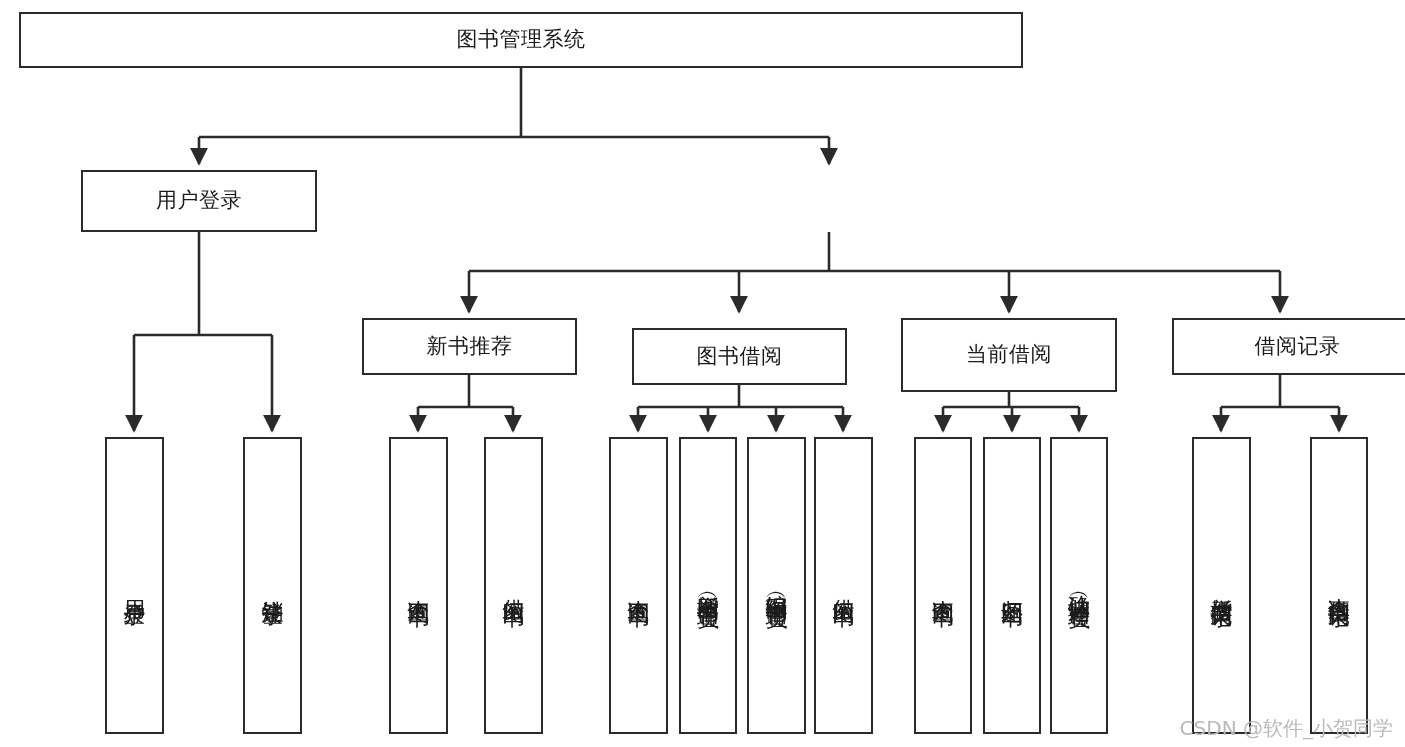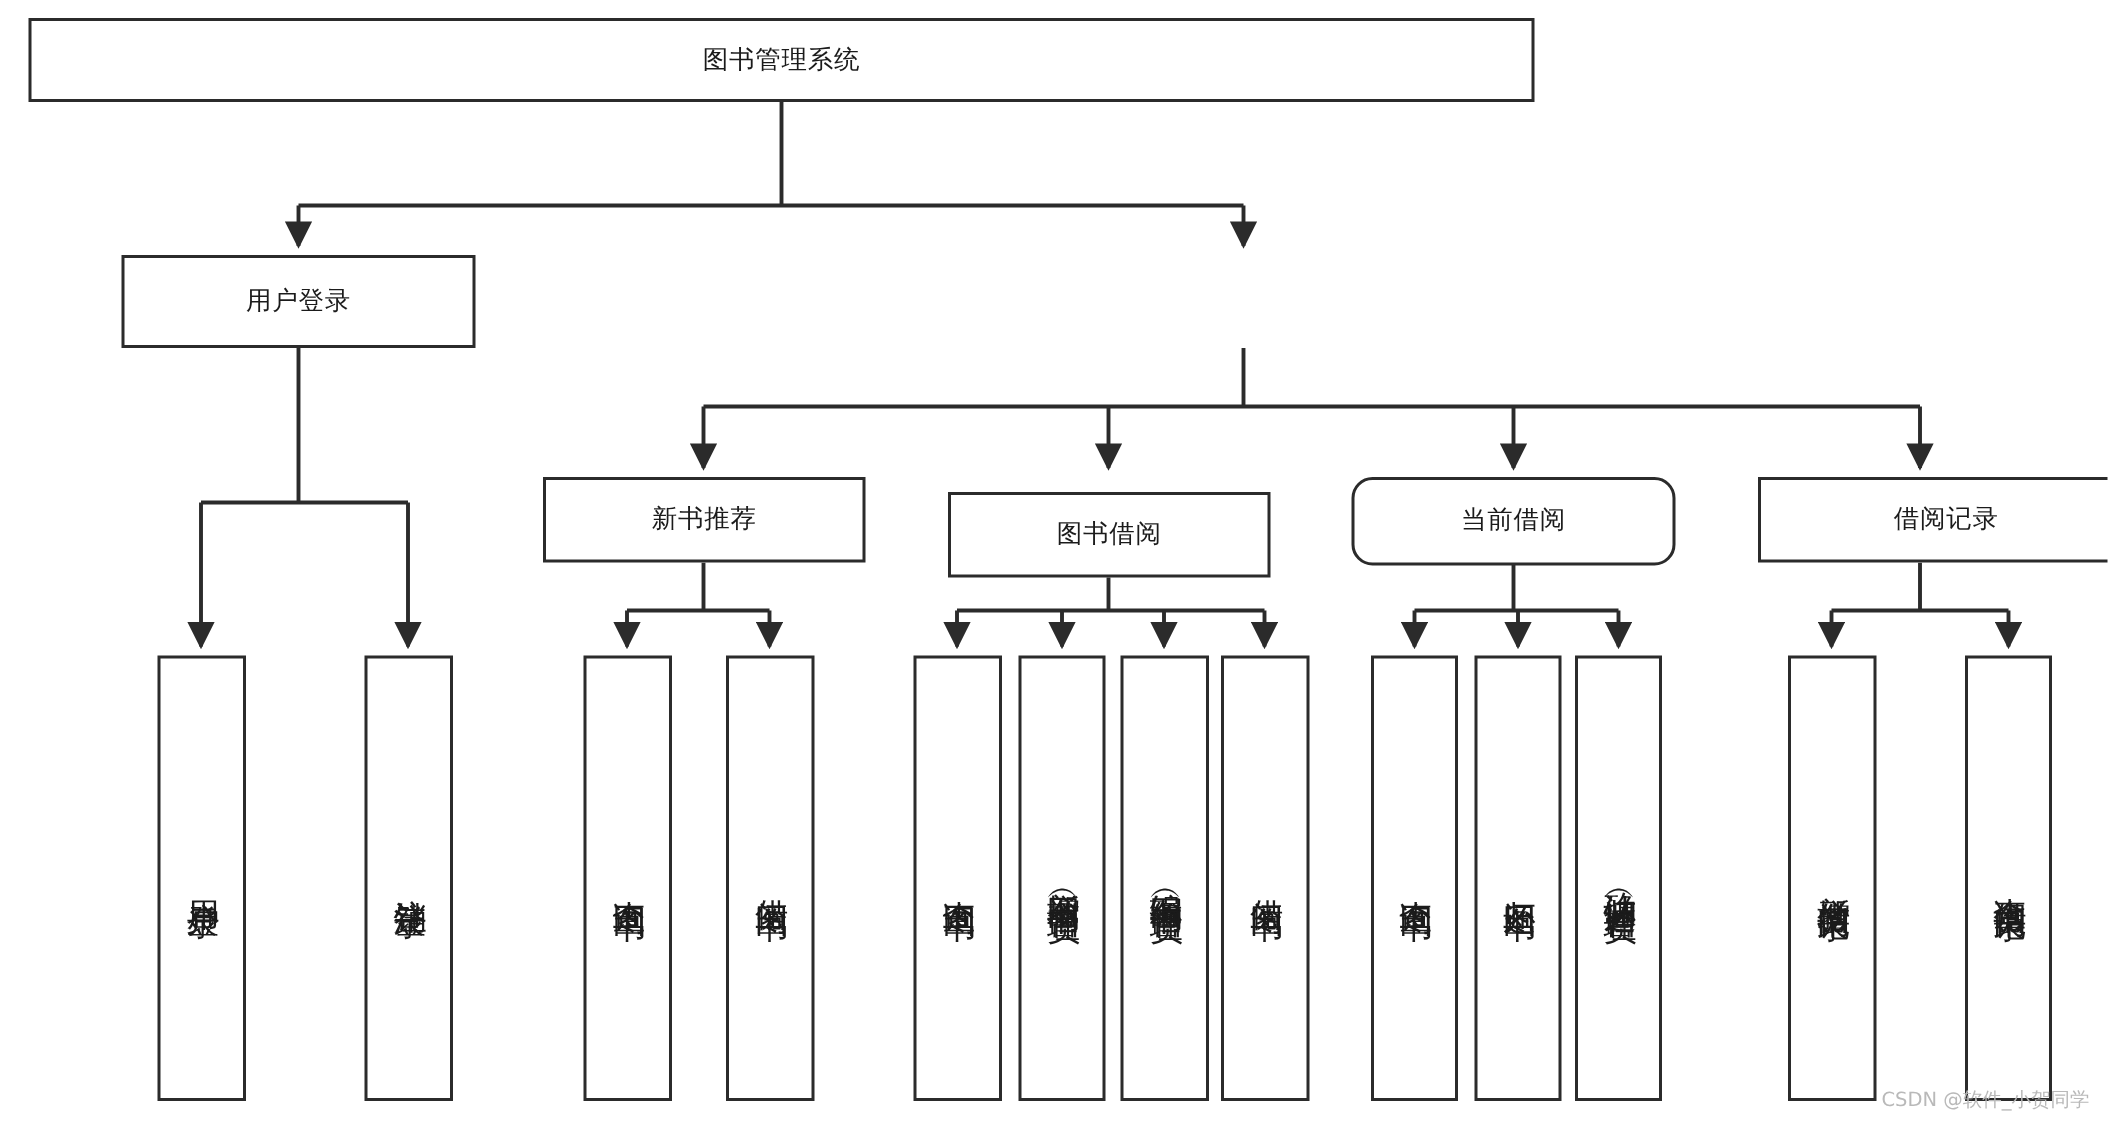--- a/index.html
+++ b/index.html
@@ -33,38 +33,38 @@
     box-sizing: border-box;
     background: #ffffff;
     border: 2px solid #2b2b2b;
     display: flex;
     align-items: center;
     justify-content: center;
     overflow: hidden;
   }
   .node-label {
     color: #1b1b1b;
-    font-size: 17px;
+    font-size: 21px;
     line-height: 1.22;
     white-space: nowrap;
     letter-spacing: 0.5px;
     text-align: center;
   }
   .node.vertical .node-label {
     writing-mode: vertical-rl;
     text-orientation: upright;
     font-size: 22px;
     letter-spacing: 2px;
     line-height: 1.0;
   }
   .watermark {
     position: absolute;
     right: 12px;
     bottom: 5px;
-    font-size: 13px;
+    font-size: 20px;
     color: #b9b9b9;
     white-space: nowrap;
     pointer-events: none;
     font-family: "DejaVu Sans", "Liberation Sans", sans-serif;
     margin-top: 20px;
   }
 </style>
 </head>
 <body>
 
@@ -127,21 +127,21 @@
   <div class="node" style="left: 81px; top: 170px; width: 236px; height: 62px;">
     <span class="node-label">用户登录</span>
   </div>
 
   <div class="node" style="left: 362px; top: 318px; width: 215px; height: 57px;">
     <span class="node-label">新书推荐</span>
   </div>
   <div class="node" style="left: 632px; top: 328px; width: 215px; height: 57px;">
     <span class="node-label">图书借阅</span>
   </div>
-  <div class="node" style="left: 901px; top: 318px; width: 216px; height: 59px; border-radius: 14px;">
+  <div class="node" style="left: 901px; top: 318px; width: 216px; height: 74px;">
     <span class="node-label">当前借阅</span>
   </div>
   <div class="node" style="left: 1172px; top: 318px; width: 251px; height: 57px;">
     <span class="node-label">借阅记录</span>
   </div>
 
   <div class="node vertical" style="left: 105px; top: 437px; width: 59px; height: 297px;">
     <span class="node-label">用户登录</span>
   </div>
   <div class="node vertical" style="left: 243px; top: 437px; width: 59px; height: 297px;">

